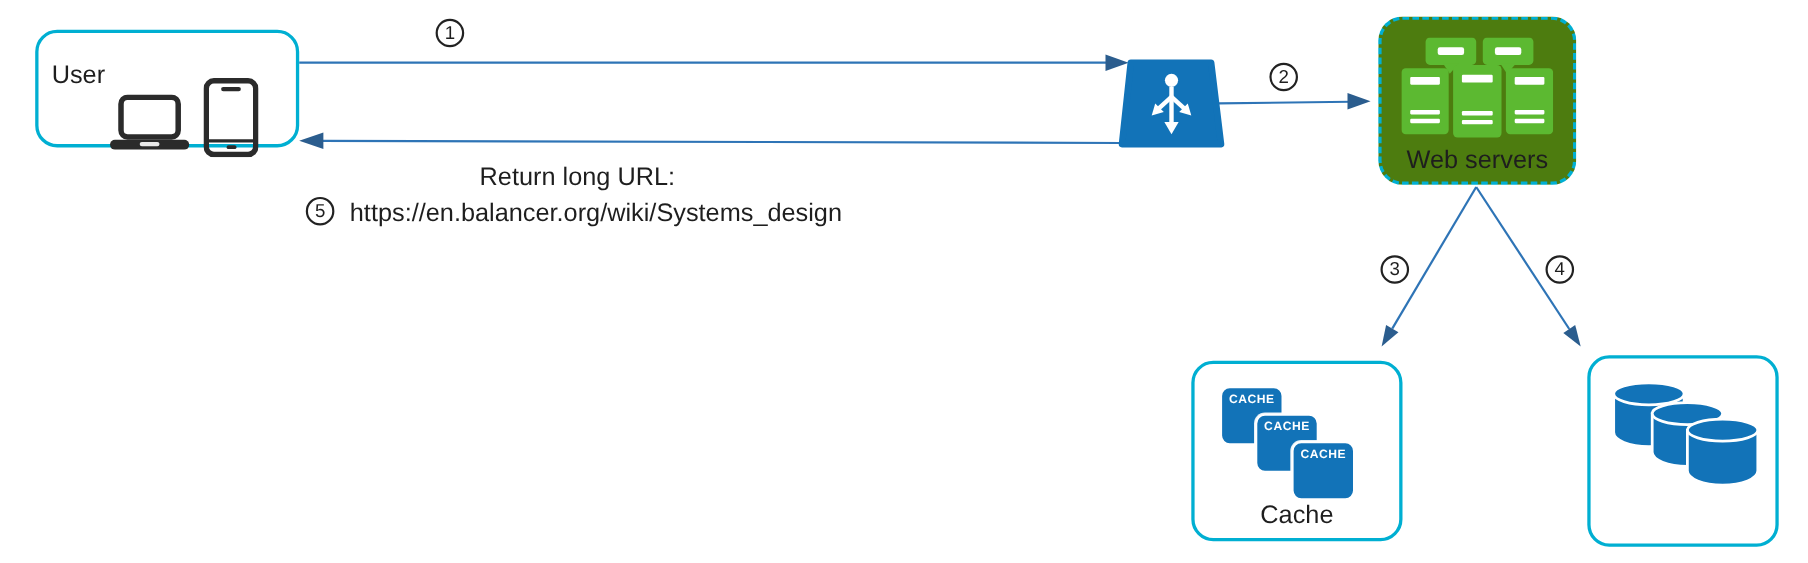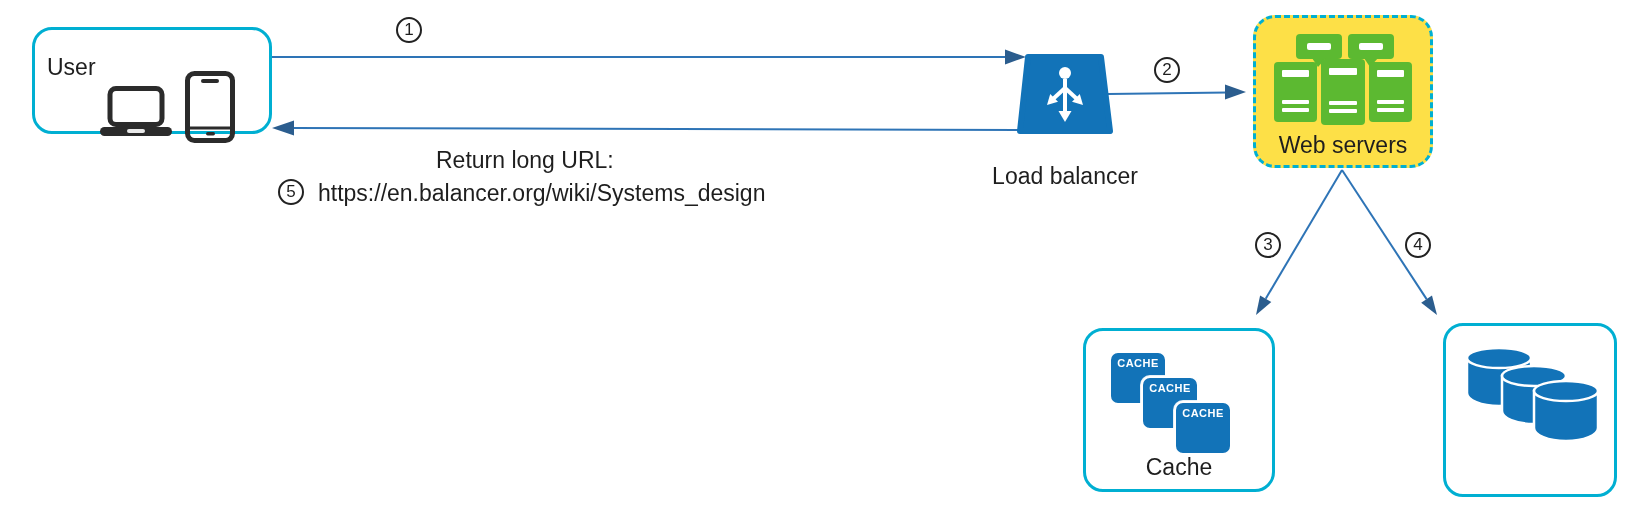--- a/index.html
+++ b/index.html
@@ -6,21 +6,21 @@
     --accent-cyan:#00AFD2; --icon-blue:#1273B8; --arrow-blue:#2E74B6;
     --arrowhead-blue:#2B5D8E; --server-green:#5CB931; --text-dark:#1E1E1E;
     --device-gray:#2B2B2B;
   }
   *{margin:0;padding:0;box-sizing:border-box;}
   body{background:#fff;font-family:"Liberation Sans",sans-serif;color:var(--text-dark);}
   .canvas{position:relative;width:1644px;height:512px;background:#fff;overflow:hidden;}
   .overlay{position:absolute;left:0;top:0;z-index:1;}
   .node{position:absolute;z-index:2;}
   .solid-border{border:3px solid var(--accent-cyan);border-radius:20px;background:#fff;}
-  .dashed-border{border:3px dashed var(--accent-cyan);border-radius:22px;background:#fde047;}
+  .dashed-border{border:3px dashed var(--accent-cyan);border-radius:22px;background:#4d7c0f;}
   .node-label{position:absolute;font-size:23px;color:var(--text-dark);white-space:nowrap;}
   .center-label{left:0;right:0;text-align:center;}
   .step-circle{position:absolute;z-index:3;width:26px;height:26px;border:2px solid #222;
     border-radius:50%;background:#fff;font-size:17px;line-height:22px;text-align:center;}
   .step-text{position:absolute;z-index:3;font-size:23px;white-space:nowrap;color:var(--text-dark);}
   .arrow-line{stroke:var(--arrow-blue);stroke-width:2;fill:none;}
   .arrow-head{fill:var(--arrowhead-blue);stroke:none;}
   .blue-fill{fill:var(--icon-blue);}
   .green-fill{fill:var(--server-green);}
   .white-fill{fill:#fff;}
@@ -84,23 +84,20 @@
       <rect x="28" y="43" width="18" height="4" rx="2" fill="#E9E9E9"></rect>
     </svg>
     <svg style="position:absolute;left:150px;top:41px;" width="50" height="72" viewBox="0 0 50 72">
       <rect class="dark-stroke" x="2.5" y="2.5" width="45" height="67" rx="7" stroke-width="5"></rect>
       <rect class="dark-fill" x="16" y="8" width="18" height="4" rx="2"></rect>
       <line class="dark-stroke" x1="5" y1="57" x2="45" y2="57" stroke-width="3"></line>
       <rect class="dark-fill" x="21" y="61" width="9" height="3.5" rx="1.7"></rect>
     </svg>
   </div>
 
-  <div class="node" style="left:945px;top:163px;width:240px;">
-    <div class="node-label center-label" style="position:static;text-align:center;">Load balancer</div>
-  </div>
 
   <div class="node dashed-border" style="left:1253px;top:15px;width:180px;height:153px;">
     <svg style="position:absolute;left:18px;top:16px;" width="138" height="94" viewBox="0 0 138 94">
       <rect class="green-fill" x="22" y="0" width="46" height="25" rx="4"></rect>
       <rect class="white-fill" x="33" y="9" width="24" height="7" rx="2"></rect>
       <polygon class="green-fill" points="38,24 52,24 44,33"></polygon>
       <rect class="green-fill" x="74" y="0" width="46" height="25" rx="4"></rect>
       <rect class="white-fill" x="85" y="9" width="24" height="7" rx="2"></rect>
       <polygon class="green-fill" points="90,24 104,24 96,33"></polygon>
       <rect class="green-fill" x="0" y="28" width="43" height="60" rx="4"></rect>

